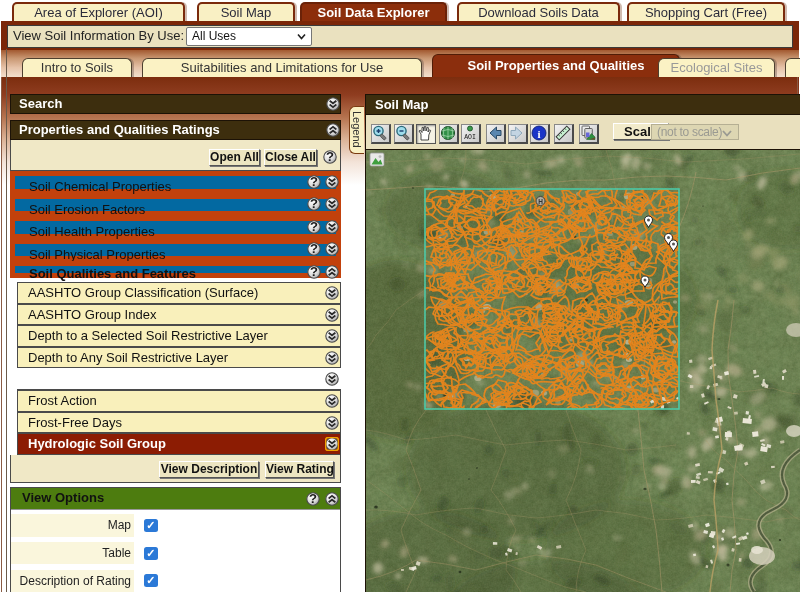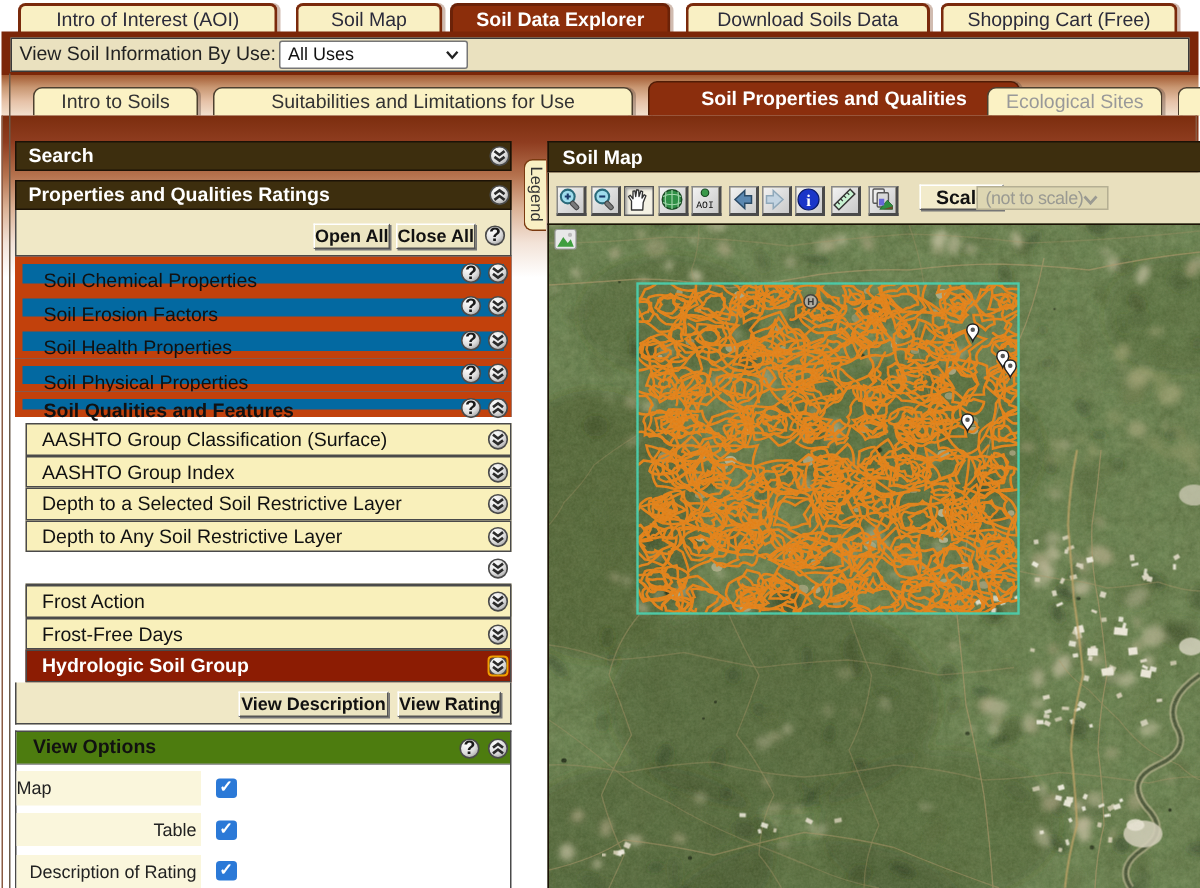--- a/index.html
+++ b/index.html
@@ -15,21 +15,21 @@
 </style></head><body>
 <svg width="0" height="0" style="position:absolute;">
     <defs>
 <radialGradient id="cgrad" cx="0.35" cy="0.28" r="0.9">
 <stop offset="0" stop-color="#ffffff"></stop>
         <stop offset="0.55" stop-color="#dcdcdc"></stop>
         <stop offset="1" stop-color="#8f8f8f"></stop>
 </radialGradient>
     </defs>
   </svg>
-<div class="tab1" style="left:12px;width:173px;">Intro of Interest (AOI)</div>
+<div class="tab1" style="left:12px;width:173px;">Area of Explorer (AOI)</div>
 <div class="tab1" style="left:197px;width:98px;">Soil Map</div>
 <div class="tab1 active" style="left:300px;width:147px;">Soil Data Explorer</div>
 <div class="tab1" style="left:457px;width:163px;">Download Soils Data</div>
 <div class="tab1" style="left:627px;width:158px;">Shopping Cart (Free)</div>
 <div class="abs" style="left:1px;top:21px;width:798px;height:29px;background:#7b2608;"></div>
 <div class="abs" style="left:7px;top:25px;width:786px;height:23px;background:#eae1bf;border:1px solid #3a3a3a;"></div>
 <div class="abs" style="left:13px;top:28px;font-size:13px;color:#222;">View Soil Information By Use:</div>
 <div class="abs" style="left:186px;top:27px;width:126px;height:19px;background:#fff;border:1px solid #767676;border-radius:2px;font-size:12px;color:#111;line-height:17px;padding-left:5px;">All Uses<svg style="position:absolute;right:5px;top:5px;" width="9" height="7" viewBox="0 0 9 7">
       <path d="M1 1.5 L4.5 5.5 L8 1.5" fill="none" stroke="#222" stroke-width="1.6"></path>
     </svg></div>
@@ -169,21 +169,21 @@
 <svg style="position:absolute;left:305.5px;top:491.5px;" width="14" height="14" viewBox="0 0 14 14">
     <circle cx="7.0" cy="7.0" r="6.2" fill="url(#cgrad)" stroke="#4a4a4a" stroke-width="1.1"></circle>
     <text x="7.0" y="10.92" text-anchor="middle" font-family="Liberation Sans, sans-serif" font-weight="bold" font-size="13.020000000000001" fill="#1a1a1a">?</text>
   </svg>
 <svg style="position:absolute;left:324.5px;top:491.5px;" width="14" height="14" viewBox="0 0 14 14">
     <circle cx="7.0" cy="7.0" r="6.2" fill="url(#cgrad)" stroke="#4a4a4a" stroke-width="1.1"></circle>
     <polyline points="3.64,6.44 7.0,3.9200000000000004 10.36,6.44" fill="none" stroke="#2b2b2b" stroke-width="1.75"></polyline>
     <polyline points="3.64,10.219999999999999 7.0,7.700000000000001 10.36,10.219999999999999" fill="none" stroke="#2b2b2b" stroke-width="1.75"></polyline>
   </svg>
 <div class="abs" style="left:11px;top:514.3px;width:123px;height:22.5px;background:#faf6dc;"></div>
-<div class="abs" style="left:11px;top:514.3px;width:120px;height:22.5px;font-size:12px;color:#222;text-align:left;line-height:22.5px;">Map</div>
+<div class="abs" style="left:11px;top:514.3px;width:120px;height:22.5px;font-size:12px;color:#222;text-align:right;line-height:22.5px;">Map</div>
 <div class="abs" style="left:144px;top:518.75px;width:13.5px;height:13.5px;background:#2b79d7;border-radius:2.5px;color:#fff;font-size:11px;font-weight:bold;text-align:center;line-height:13.5px;">✓</div>
 <div class="abs" style="left:11px;top:542.4px;width:123px;height:22px;background:#faf6dc;"></div>
 <div class="abs" style="left:11px;top:542.4px;width:120px;height:22px;font-size:12px;color:#222;text-align:right;line-height:22px;">Table</div>
 <div class="abs" style="left:144px;top:546.6px;width:13.5px;height:13.5px;background:#2b79d7;border-radius:2.5px;color:#fff;font-size:11px;font-weight:bold;text-align:center;line-height:13.5px;">✓</div>
 <div class="abs" style="left:11px;top:569.5px;width:123px;height:22.5px;background:#faf6dc;"></div>
 <div class="abs" style="left:11px;top:569.5px;width:120px;height:22.5px;font-size:12px;color:#222;text-align:right;line-height:22.5px;">Description of Rating</div>
 <div class="abs" style="left:144px;top:573.95px;width:13.5px;height:13.5px;background:#2b79d7;border-radius:2.5px;color:#fff;font-size:11px;font-weight:bold;text-align:center;line-height:13.5px;">✓</div>
 <div class="abs" style="left:349px;top:106px;width:15px;height:48px;background:#f9f0c4;border:1px solid #7a3a10;border-right:none;border-radius:6px 0 0 6px;">
     <span style="display:block;writing-mode:vertical-rl;font-size:11px;color:#333;margin:4px auto 0;">Legend</span>
   </div>

